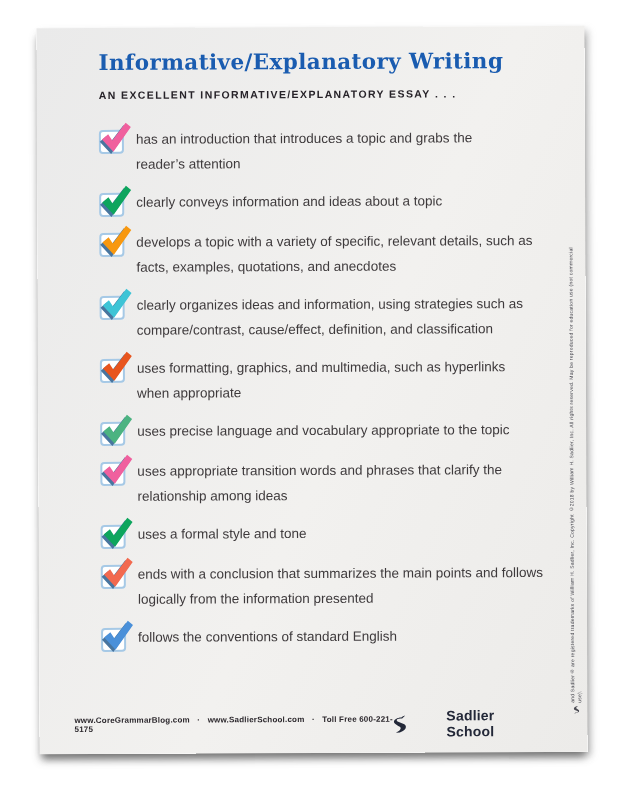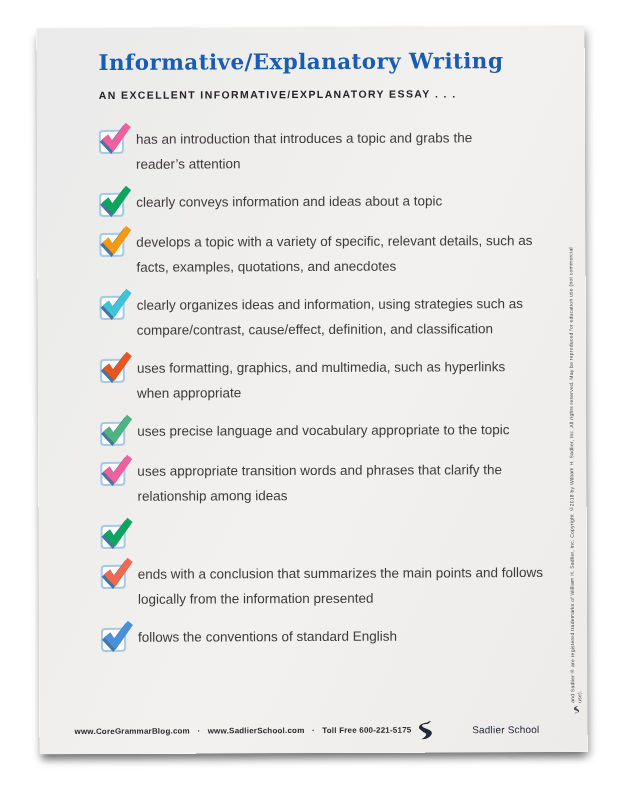--- a/index.html
+++ b/index.html
@@ -33,21 +33,21 @@
     max-width:452px;
   }
   .footer{
     position:absolute;left:35px;right:14px;bottom:13px;
     display:flex;align-items:center;justify-content:space-between;
   }
   .footer-links{font-size:8px;font-weight:bold;color:#2a262b;letter-spacing:.2px;}
   .footer-links .sep{margin:0 5px;color:#2a262b;}
   .brand{display:flex;align-items:center;margin-right:34px;}
   .brand svg{width:17px;height:19px;margin-right:5px;}
-  .brand-name{font-size:10px;font-weight:normal;color:#232838;letter-spacing:.2px;margin-left:32px;}
+  .brand-name{font-size:14px;font-weight:bold;color:#232838;letter-spacing:.2px;margin-left:32px;}
   .side-copy{
     position:absolute;right:4px;bottom:38px;height:470px;
     writing-mode:vertical-rl;transform:rotate(180deg);
     font-size:5px;color:#4a4a52;letter-spacing:.25px;line-height:7px;
     display:flex;align-items:center;
   }
   .side-copy svg{width:7px;height:8px;margin-bottom:3px;}
 </style>
 </head>
 <body>
@@ -132,20 +132,21 @@
 relationship among ideas</span>
   </div>
 
   <div class="row">
     <span class="cb">
       <svg viewBox="0 0 32 30">
         <path class="check-under" fill="#48759f" transform="translate(-2.2,2.2)" d="M3,17 L9,12 L13,18 L26,1 L31,5 L14,29 Z"></path>
         <path class="check-main" fill="#0da55d" d="M3,17 L9,12 L13,18 L26,1 L31,5 L14,29 Z"></path>
       </svg>
     </span>
+    <span class="txt">uses a formal style and tone</span>
   </div>
 
   <div class="row">
     <span class="cb">
       <svg viewBox="0 0 32 30">
         <path class="check-under" fill="#48759f" transform="translate(-2.2,2.2)" d="M3,17 L9,12 L13,18 L26,1 L31,5 L14,29 Z"></path>
         <path class="check-main" fill="#f2694f" d="M3,17 L9,12 L13,18 L26,1 L31,5 L14,29 Z"></path>
       </svg>
     </span>
     <span class="txt">ends with a conclusion that summarizes the main points and follows

